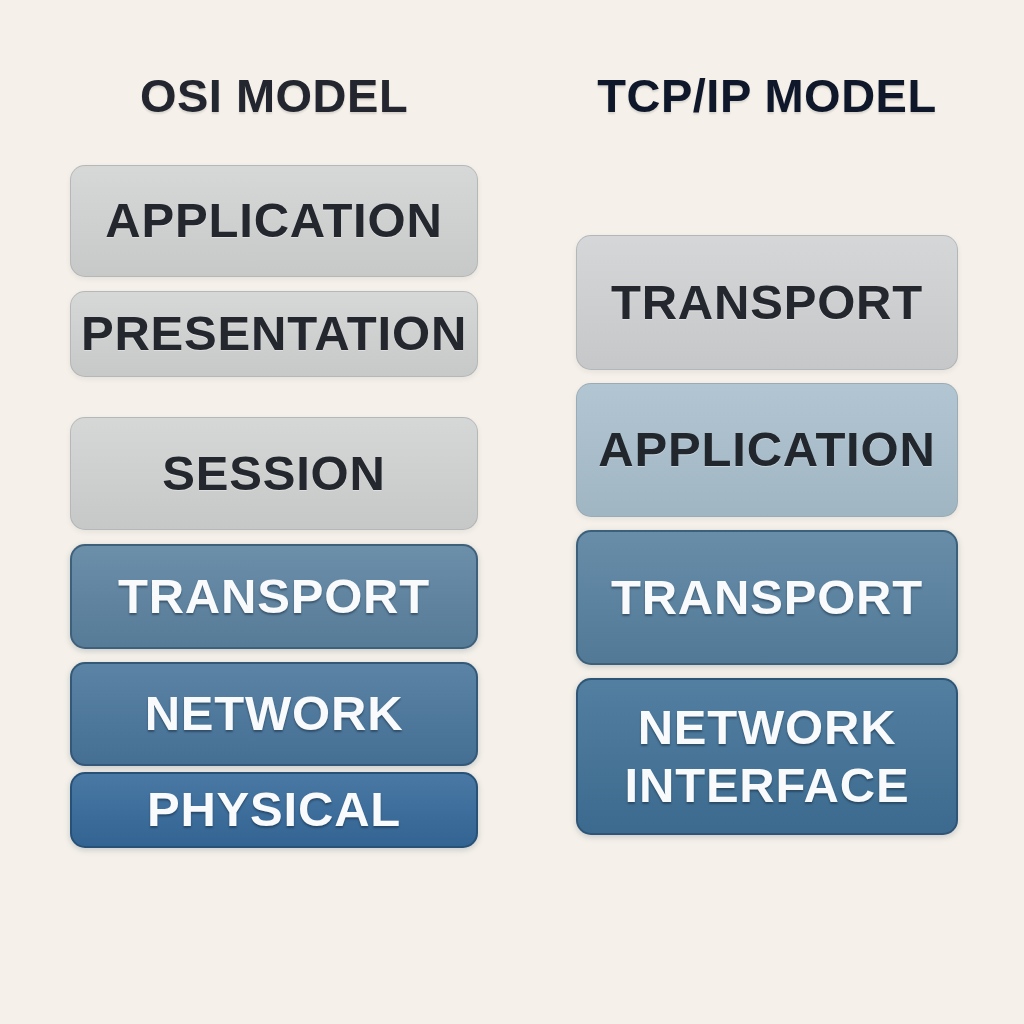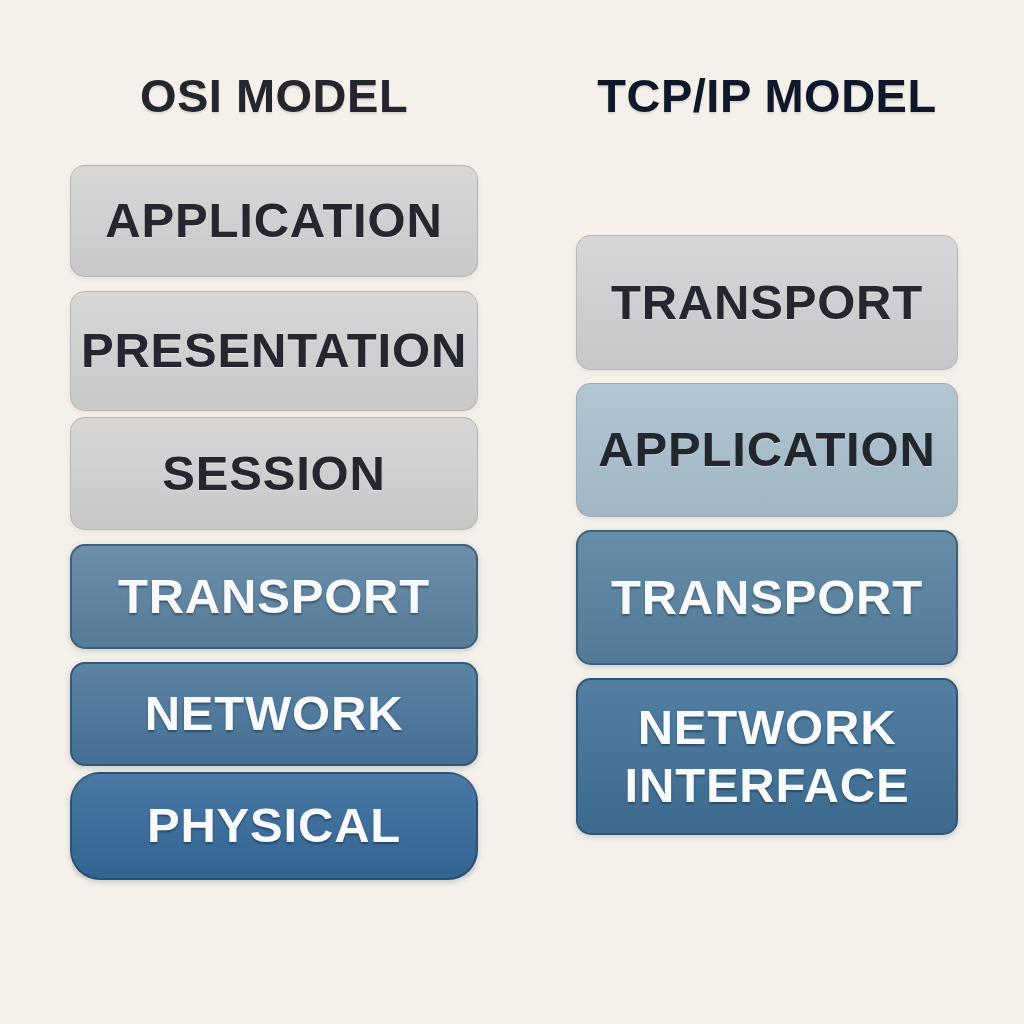--- a/index.html
+++ b/index.html
@@ -75,25 +75,25 @@
     position: absolute;
     inset: 0;
     border-radius: 13px;
     background: linear-gradient(180deg, rgba(255,255,255,0.10), rgba(0,0,0,0.05));
     pointer-events: none;
   }
   .layer-label { position: relative; z-index: 1; }
 
   
   .col-osi .layer:nth-of-type(1) { top: 165px; height: 112px; }
-  .col-osi .layer:nth-of-type(2) { top: 291px; height: 120px; }
+  .col-osi .layer:nth-of-type(2) { top: 291px; height: 86px; }
   .col-osi .layer:nth-of-type(3) { top: 417px; height: 113px; }
   .col-osi .layer:nth-of-type(4) { top: 544px; height: 105px; }
   .col-osi .layer:nth-of-type(5) { top: 662px; height: 104px; }
-  .col-osi .layer:nth-of-type(6) { top: 772px; height: 108px; border-radius: 30px; }
+  .col-osi .layer:nth-of-type(6) { top: 772px; height: 76px; }
   .col-osi .layer:nth-of-type(7) { top: 890px; height:  83px; }
 
   
   .col-tcp .layer:nth-of-type(1) { top: 235px; height: 135px; }
   .col-tcp .layer:nth-of-type(2) { top: 383px; height: 134px; }
   .col-tcp .layer:nth-of-type(3) { top: 530px; height: 135px; }
   .col-tcp .layer:nth-of-type(4) { top: 678px; height: 157px; }
 </style>
 </head>
 <body>

